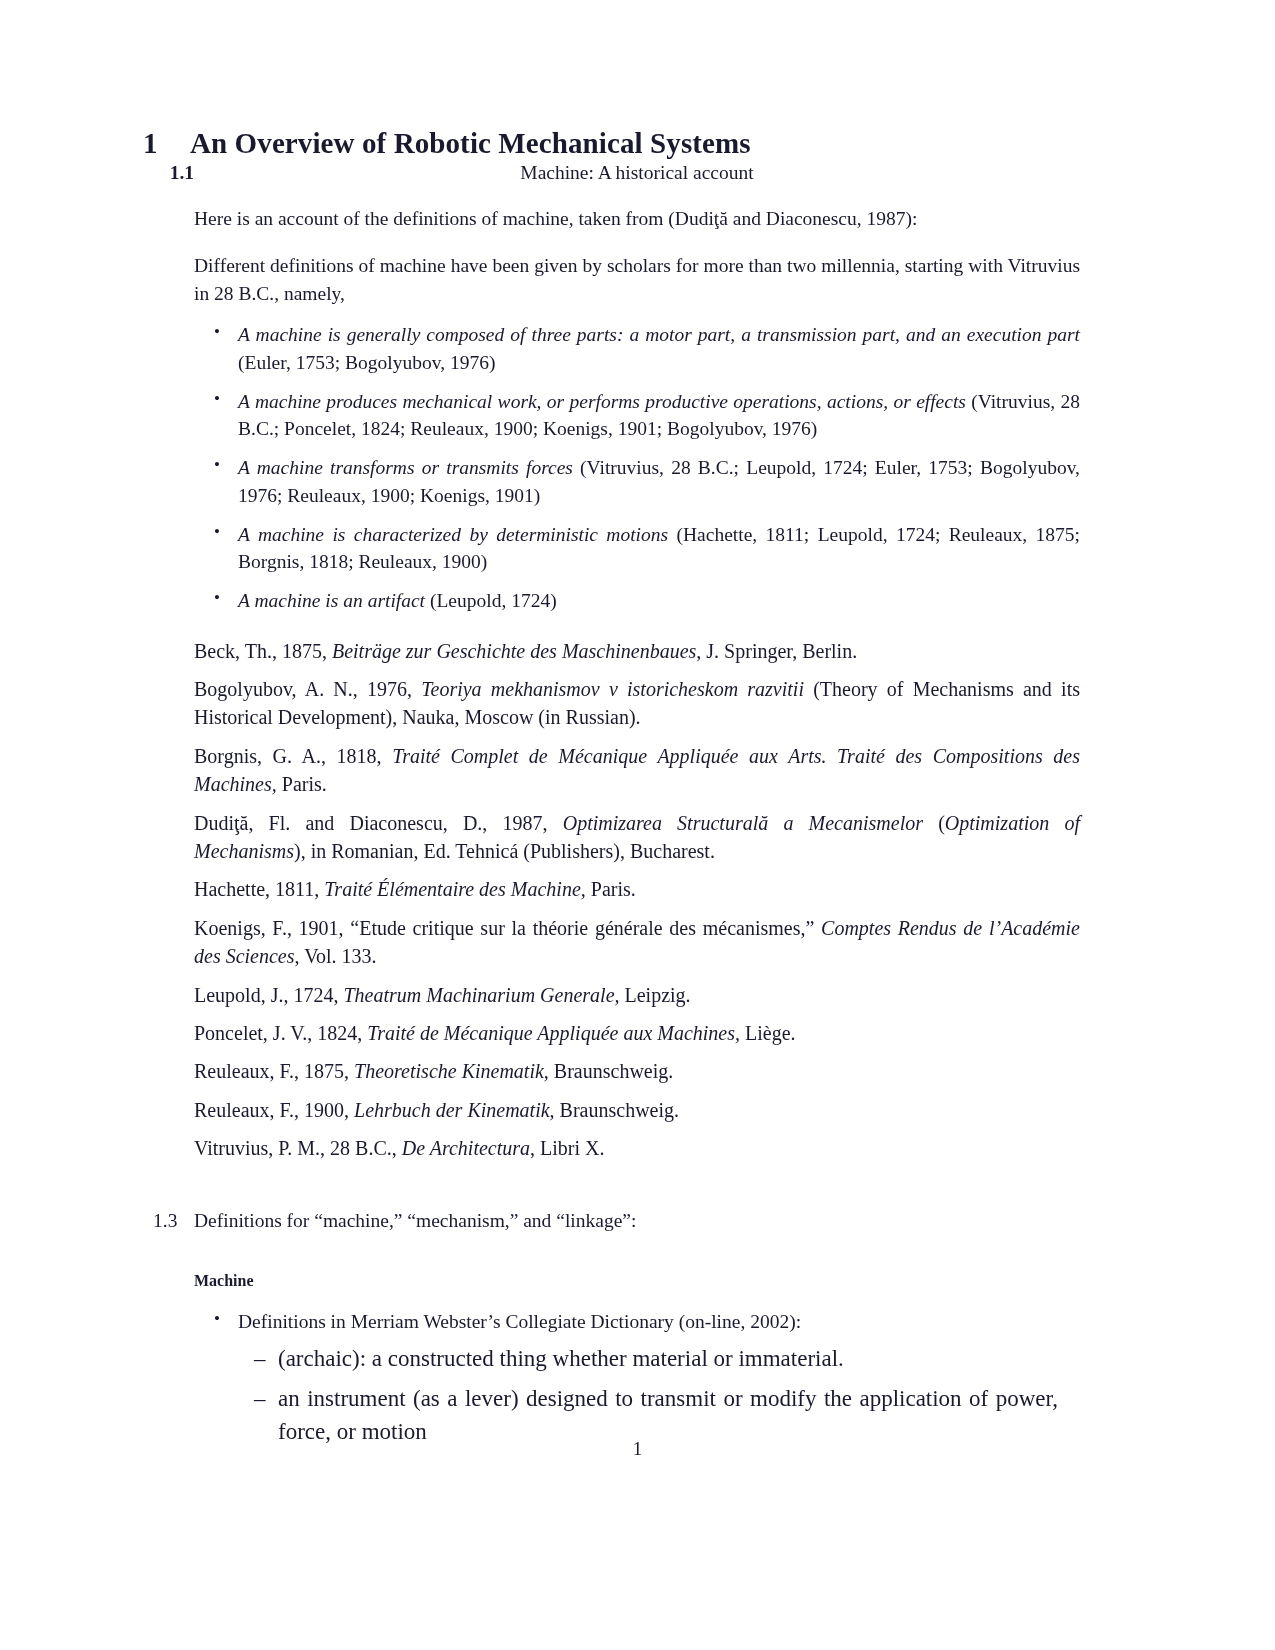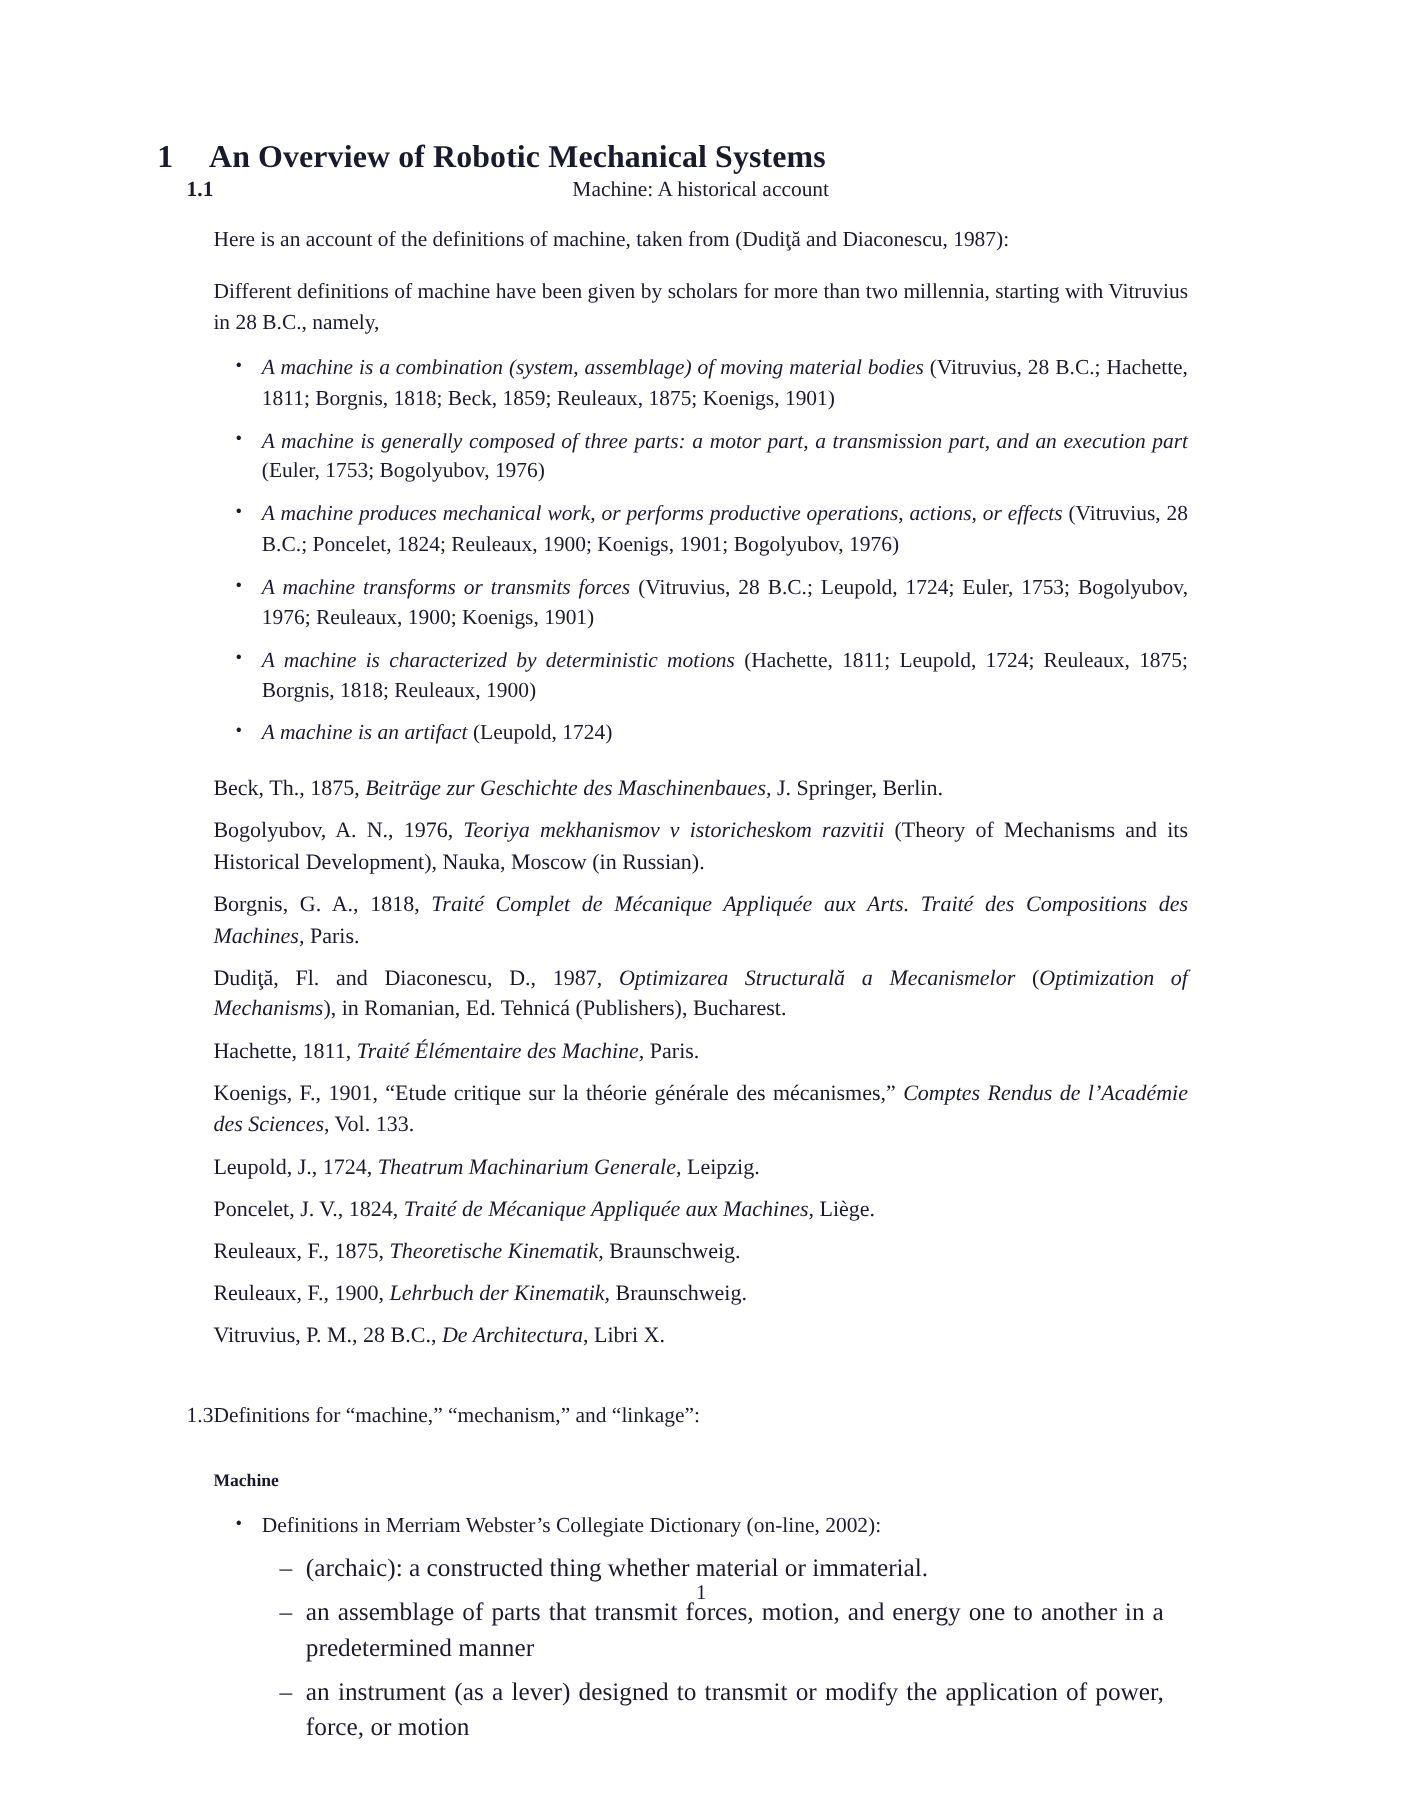--- a/index.html
+++ b/index.html
@@ -114,21 +114,20 @@
     text-align: justify;
     margin-bottom: 10px;
   }
 
   
   .sec13 {
     display: flex;
     font-size: 19.5px;
     line-height: 1.3;
     margin-top: 46px;
-    text-align: right;
   }
   .sec13 .snum {
     width: 41px;
     flex: 0 0 41px;
   }
 
   .sub-head {
     margin-left: 41px;
     font-size: 16px;
     font-weight: bold;
@@ -200,21 +199,20 @@
 
     <div class="subsec">
       <span class="snum">1.1</span>
       <span class="stitle">Machine: A historical account</span>
     </div>
 
     <p class="para tight">Here is an account of the definitions of machine, taken from (Dudiţă and Diaconescu, 1987):</p>
     <p class="para">Different definitions of machine have been given by scholars for more than two millennia, starting with Vitruvius in 28 B.C., namely,</p>
 
     <ul class="blist" id="defs-list">
-        <li><i>A machine is a combination (system, assemblage) of moving material bodies</i><span> (Vitruvius, 28 B.C.; Hachette, 1811; Borgnis, 1818; Beck, 1859; Reuleaux, 1875; Koenigs, 1901)</span></li>
         <li><i>A machine is generally composed of three parts: a motor part, a transmission part, and an execution part</i><span> (Euler, 1753; Bogolyubov, 1976)</span></li>
         <li><i>A machine produces mechanical work, or performs productive operations, actions, or effects</i><span> (Vitruvius, 28 B.C.; Poncelet, 1824; Reuleaux, 1900; Koenigs, 1901; Bogolyubov, 1976)</span></li>
         <li><i>A machine transforms or transmits forces</i><span> (Vitruvius, 28 B.C.; Leupold, 1724; Euler, 1753; Bogolyubov, 1976; Reuleaux, 1900; Koenigs, 1901)</span></li>
         <li><i>A machine is characterized by deterministic motions</i><span> (Hachette, 1811; Leupold, 1724; Reuleaux, 1875; Borgnis, 1818; Reuleaux, 1900)</span></li>
         <li><i>A machine is an artifact</i><span> (Leupold, 1724)</span></li>
       </ul>
 
     <div class="refs" id="refs-list">
         <div class="ref"><span>Beck, Th., 1875, </span><i>Beiträge zur Geschichte des Maschinenbaues,</i><span> J. Springer, Berlin.</span></div>
         <div class="ref"><span>Bogolyubov, A. N., 1976, </span><i>Teoriya mekhanismov v istoricheskom razvitii</i><span> (Theory of Mechanisms and its Historical Development), Nauka, Moscow (in Russian).</span></div>
@@ -234,21 +232,20 @@
       <span class="stitle">Definitions for “machine,” “mechanism,” and “linkage”:</span>
     </div>
 
     <div class="sub-head">Machine</div>
 
     <ul class="blist2">
       <li>
         <span>Definitions in Merriam Webster’s Collegiate Dictionary (on-line, 2002):</span>
         <ul class="dlist" id="dash-list">
             <li>(archaic): a constructed thing whether material or immaterial.</li>
-            <li>an assemblage of parts that transmit forces, motion, and energy one to another in a predetermined manner</li>
             <li>an instrument (as a lever) designed to transmit or modify the application of power, force, or motion</li>
           </ul>
       </li>
     </ul>
 
   </div>
 
   <div class="page-number">1</div>
 
 </div>

